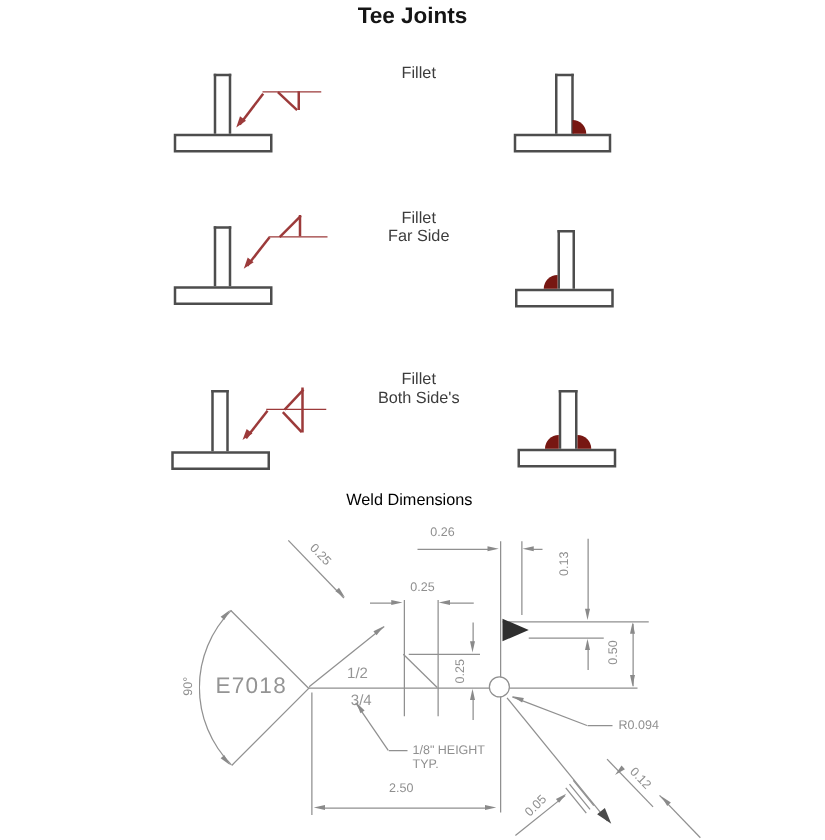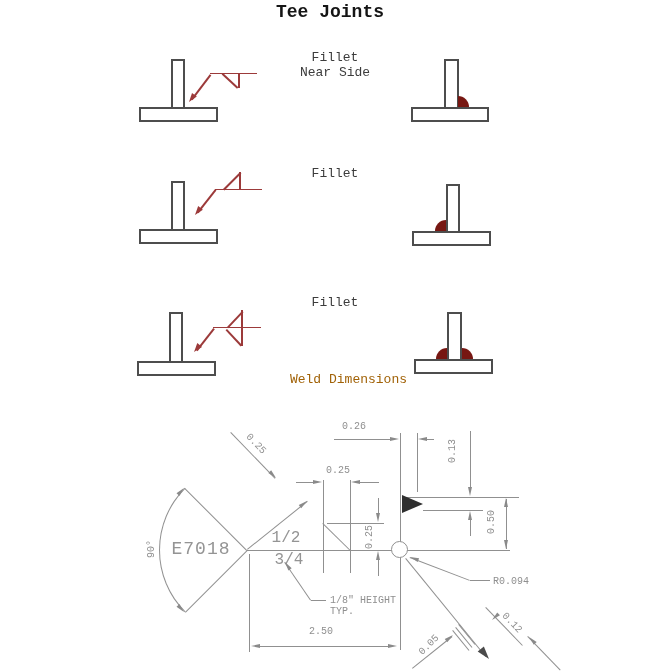--- a/index.html
+++ b/index.html
@@ -1,42 +1,42 @@
 <!DOCTYPE html>
 <html><head>
 <meta charset="utf-8">
 <style>
   html,body{margin:0;padding:0;background:#fff;}
   .page{position:relative;width:660px;height:672px;background:#fff;overflow:hidden;
-        font-family:Liberation Mono, monospace;}
+        font-family:Liberation Sans, sans-serif;}
   .title{position:absolute;left:0;top:2px;width:660px;text-align:center;
          font-size:18px;font-weight:bold;color:#151515;}
   .label{position:absolute;left:270px;width:130px;text-align:center;
          font-size:13px;line-height:15px;color:#3c3c3c;}
-  .heading{position:absolute;left:277px;top:372px;width:130px;text-align:right;
-           font-size:13px;color:#a16207;}
+  .heading{position:absolute;left:277px;top:392px;width:130px;text-align:left;
+           font-size:13px;color:#000000;}
   
   .bar{position:absolute;background:#fff;border:2px solid #4d4d4d;box-sizing:border-box;}
   .stem{border-bottom:none;}
   .bead{position:absolute;background:#771712;}
   
   .rln{position:absolute;background:#9c3a3a;height:1.5px;transform-origin:0 0;}
   .rvln{position:absolute;background:#9c3a3a;width:1.5px;}
   .rah{position:absolute;width:0;height:0;border-top:3px solid transparent;
        border-bottom:3px solid transparent;border-left:9px solid #9c3a3a;
        transform-origin:100% 50%;}
   
   .ln{position:absolute;background:#909090;height:1px;transform-origin:0 0;}
   .vln{position:absolute;background:#909090;width:1px;}
   .ah{position:absolute;width:0;height:0;border-top:2.5px solid transparent;
       border-bottom:2.5px solid transparent;border-left:9px solid #8a8a8a;
       transform-origin:100% 50%;}
   .cadtext{position:absolute;font-size:10px;color:#8f8f8f;white-space:nowrap;
            transform:translate(-50%,-50%);}
-  .cadbig{font-size:16px;color:#949494;}
+  .cadbig{font-size:12px;color:#949494;}
   .arc{position:absolute;left:159px;top:462px;width:176px;height:176px;border-radius:50%;
        border:1px solid transparent;border-left-color:#909090;box-sizing:border-box;}
   .circle{position:absolute;left:391px;top:541px;width:17px;height:17px;border-radius:50%;
           border:1px solid #909090;background:#fff;box-sizing:border-box;}
   .blacktri{position:absolute;left:402px;top:495px;width:0;height:0;
             border-top:9px solid transparent;border-bottom:9px solid transparent;
             border-left:21px solid #2f2f2f;}
   .bigah{position:absolute;width:0;height:0;border-top:4.5px solid transparent;
          border-bottom:4.5px solid transparent;border-left:13px solid #4a4a4a;
          transform-origin:100% 50%;}
@@ -52,50 +52,51 @@
 
   <div class="bar stem" style="left:171px;top:59px;width:14px;height:50px;"></div>
   <div class="bar" style="left:139px;top:107px;width:79px;height:15px;"></div>
   <div class="rln" style="left:191px;top:99px;width:31px;transform:rotate(-52.8deg);"></div>
   <div class="rah" style="left:180px;top:99px;transform:rotate(127deg);"></div>
   <div class="rln" style="left:210px;top:72.5px;width:47px;"></div>
   <div class="rvln" style="left:238px;top:73px;height:15px;"></div>
   <div class="rln" style="left:223px;top:73px;width:21px;transform:rotate(43deg);"></div>
   <div class="label" style="top:50px;">
     <div>Fillet</div>
-    <div>Near Side</div>
   </div>
   <div class="bar stem" style="left:444px;top:59px;width:15px;height:50px;"></div>
   <div class="bar" style="left:411px;top:107px;width:78px;height:15px;"></div>
   <div class="bead" style="left:458px;top:96px;width:11px;height:11px;border-radius:0 100% 0 0;"></div>
 
   <div class="bar stem" style="left:171px;top:181px;width:14px;height:50px;"></div>
   <div class="bar" style="left:139px;top:229px;width:79px;height:15px;"></div>
   <div class="rln" style="left:197px;top:212px;width:29px;transform:rotate(-52deg);"></div>
   <div class="rah" style="left:186px;top:212px;transform:rotate(128deg);"></div>
   <div class="rln" style="left:215px;top:188.5px;width:47px;"></div>
   <div class="rvln" style="left:239px;top:172px;height:17px;"></div>
   <div class="rln" style="left:223px;top:189px;width:24px;transform:rotate(-45deg);"></div>
   <div class="label" style="top:166px;">
     <div>Fillet</div>
+    <div>Far Side</div>
   </div>
   <div class="bar stem" style="left:446px;top:184px;width:14px;height:49px;"></div>
   <div class="bar" style="left:412px;top:231px;width:79px;height:15px;"></div>
   <div class="bead" style="left:435px;top:220px;width:11px;height:11px;border-radius:100% 0 0 0;"></div>
 
   <div class="bar stem" style="left:169px;top:312px;width:14px;height:50px;"></div>
   <div class="bar" style="left:137px;top:361px;width:79px;height:15px;"></div>
   <div class="rln" style="left:196px;top:350px;width:28px;transform:rotate(-52deg);"></div>
   <div class="rah" style="left:185px;top:349px;transform:rotate(129deg);"></div>
   <div class="rln" style="left:213px;top:326.5px;width:48px;"></div>
   <div class="rvln" style="left:241px;top:310px;height:36px;"></div>
   <div class="rln" style="left:227px;top:327px;width:22px;transform:rotate(-46.8deg);"></div>
   <div class="rln" style="left:227px;top:329px;width:22px;transform:rotate(46.8deg);"></div>
   <div class="label" style="top:295px;">
     <div>Fillet</div>
+    <div>Both Side's</div>
   </div>
   <div class="bar stem" style="left:447px;top:312px;width:15px;height:49px;"></div>
   <div class="bar" style="left:414px;top:359px;width:79px;height:15px;"></div>
   <div class="bead" style="left:436px;top:348px;width:11px;height:11px;border-radius:100% 0 0 0;"></div>
   <div class="bead" style="left:462px;top:348px;width:11px;height:11px;border-radius:0 100% 0 0;"></div>
 
   <div class="heading">Weld Dimensions</div>
 
   <div class="ln" style="left:185px;top:488px;width:88px;transform:rotate(45deg);"></div>
   <div class="ln" style="left:185px;top:612px;width:88px;transform:rotate(-45deg);"></div>

